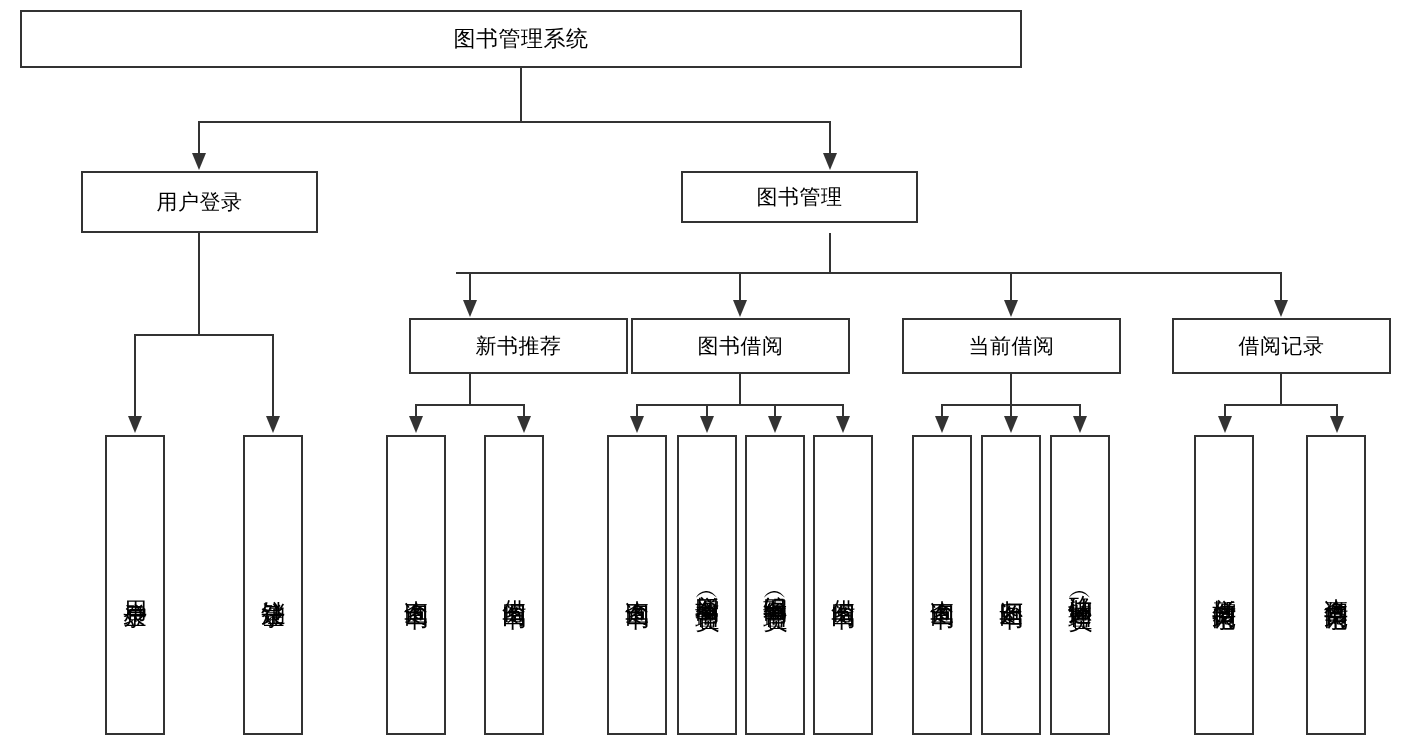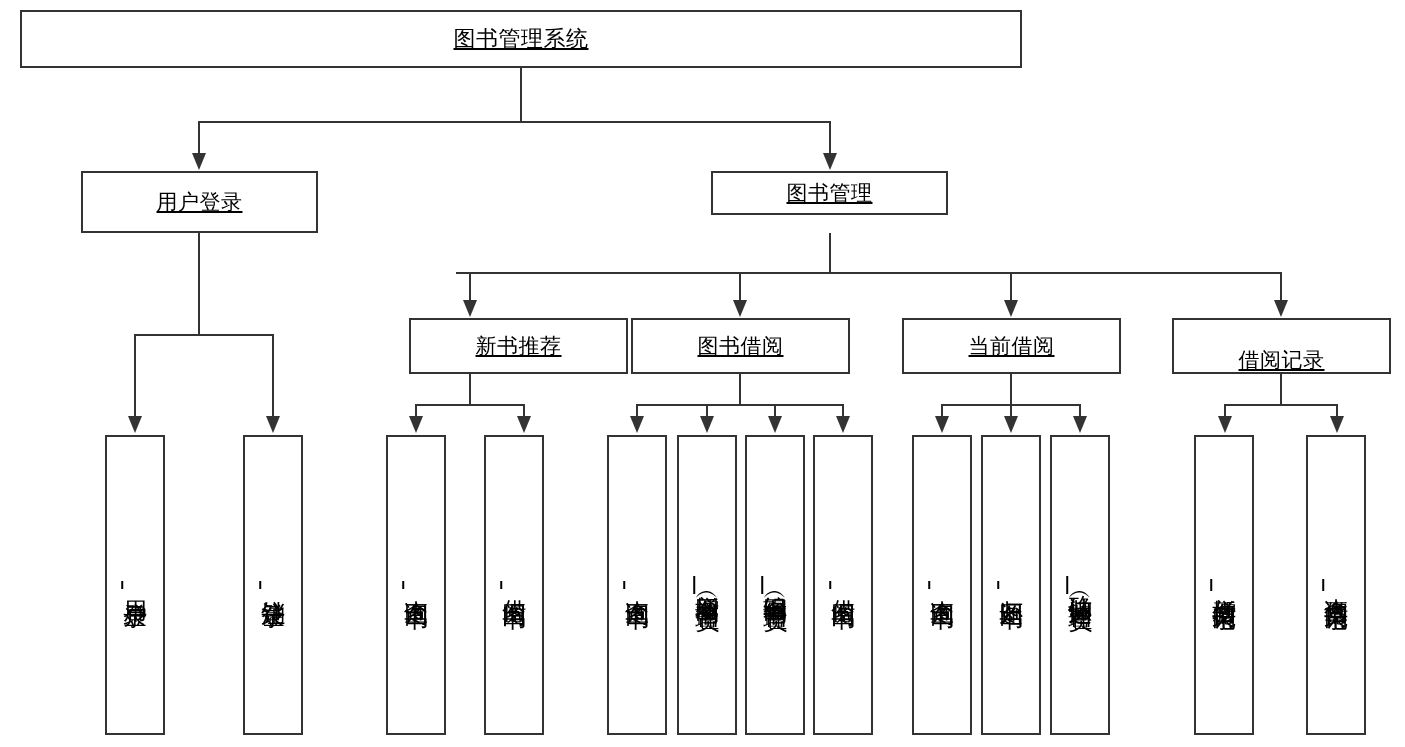--- a/index.html
+++ b/index.html
@@ -21,21 +21,20 @@
   
   .node {
     position: absolute;
     box-sizing: border-box;
     background: #ffffff;
     border: 2px solid #333333;
     display: flex;
     align-items: center;
     justify-content: center;
     color: #000000;
-    text-decoration: underline;
   }
   .node .label {
     display: block;
     text-align: center;
     line-height: 1.08;
     letter-spacing: 0.5px;
   }
   
   .node.horiz .label {
     font-size: 21px;
@@ -103,21 +102,21 @@
   <div class="hline" style="left:199px; top:121px; width:632px;"></div>
 
   <div class="vline" style="left:198px; top:121px; height:34px;"></div>
   <div class="arrow" style="left:192px; top:153px;"></div>
   <div class="vline" style="left:829px; top:121px; height:34px;"></div>
   <div class="arrow" style="left:823px; top:153px;"></div>
 
   <div class="node horiz" style="left:81px; top:171px; width:237px; height:62px;">
     <span class="label">用户登录</span>
   </div>
-  <div class="node horiz" style="left:711px; top:171px; width:237px; height:44px;">
+  <div class="node horiz" style="left:681px; top:171px; width:237px; height:52px;">
     <span class="label">图书管理</span>
   </div>
 
   <div class="vline" style="left:198px; top:233px; height:102px;"></div>
   <div class="hline" style="left:134px; top:334px; width:140px;"></div>
   <div class="vline" style="left:134px; top:334px; height:84px;"></div>
   <div class="arrow" style="left:128px; top:416px;"></div>
   <div class="vline" style="left:272px; top:334px; height:84px;"></div>
   <div class="arrow" style="left:266px; top:416px;"></div>
 
@@ -134,21 +133,21 @@
 
   <div class="node horiz" style="left:361px; top:318px; width:219px; height:56px;margin-left:48px;">
     <span class="label">新书推荐</span>
   </div>
   <div class="node horiz" style="left:631px; top:318px; width:219px; height:56px;">
     <span class="label">图书借阅</span>
   </div>
   <div class="node horiz" style="left:902px; top:318px; width:219px; height:56px;">
     <span class="label">当前借阅</span>
   </div>
-  <div class="node horiz" style="left:1172px; top:318px; width:219px; height:56px;align-items:flex-end;">
+  <div class="node horiz" style="left:1172px; top:318px; width:219px; height:56px;">
     <span class="label">借阅记录</span>
   </div>
 
   <div class="vline" style="left:469px; top:374px; height:31px;"></div>
   <div class="hline" style="left:415px; top:404px; width:110px;"></div>
   <div class="vline" style="left:415px; top:404px; height:14px;"></div>
   <div class="arrow" style="left:409px; top:416px;"></div>
   <div class="vline" style="left:523px; top:404px; height:14px;"></div>
   <div class="arrow" style="left:517px; top:416px;"></div>
 

